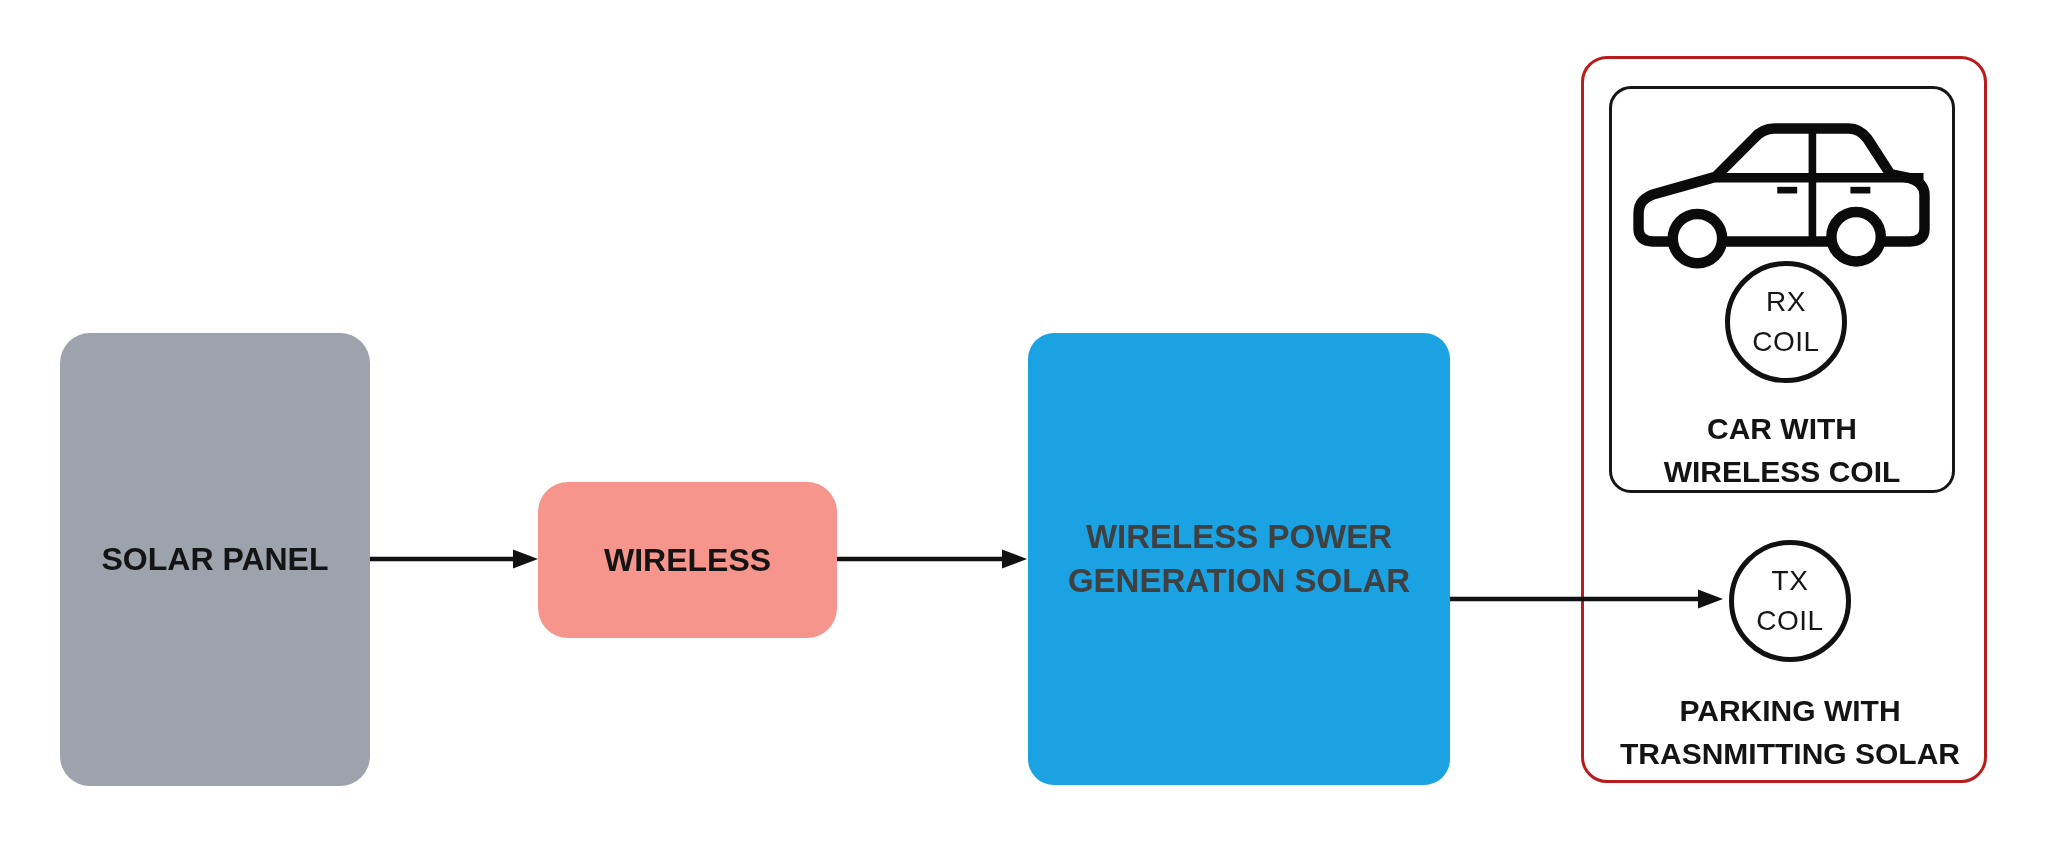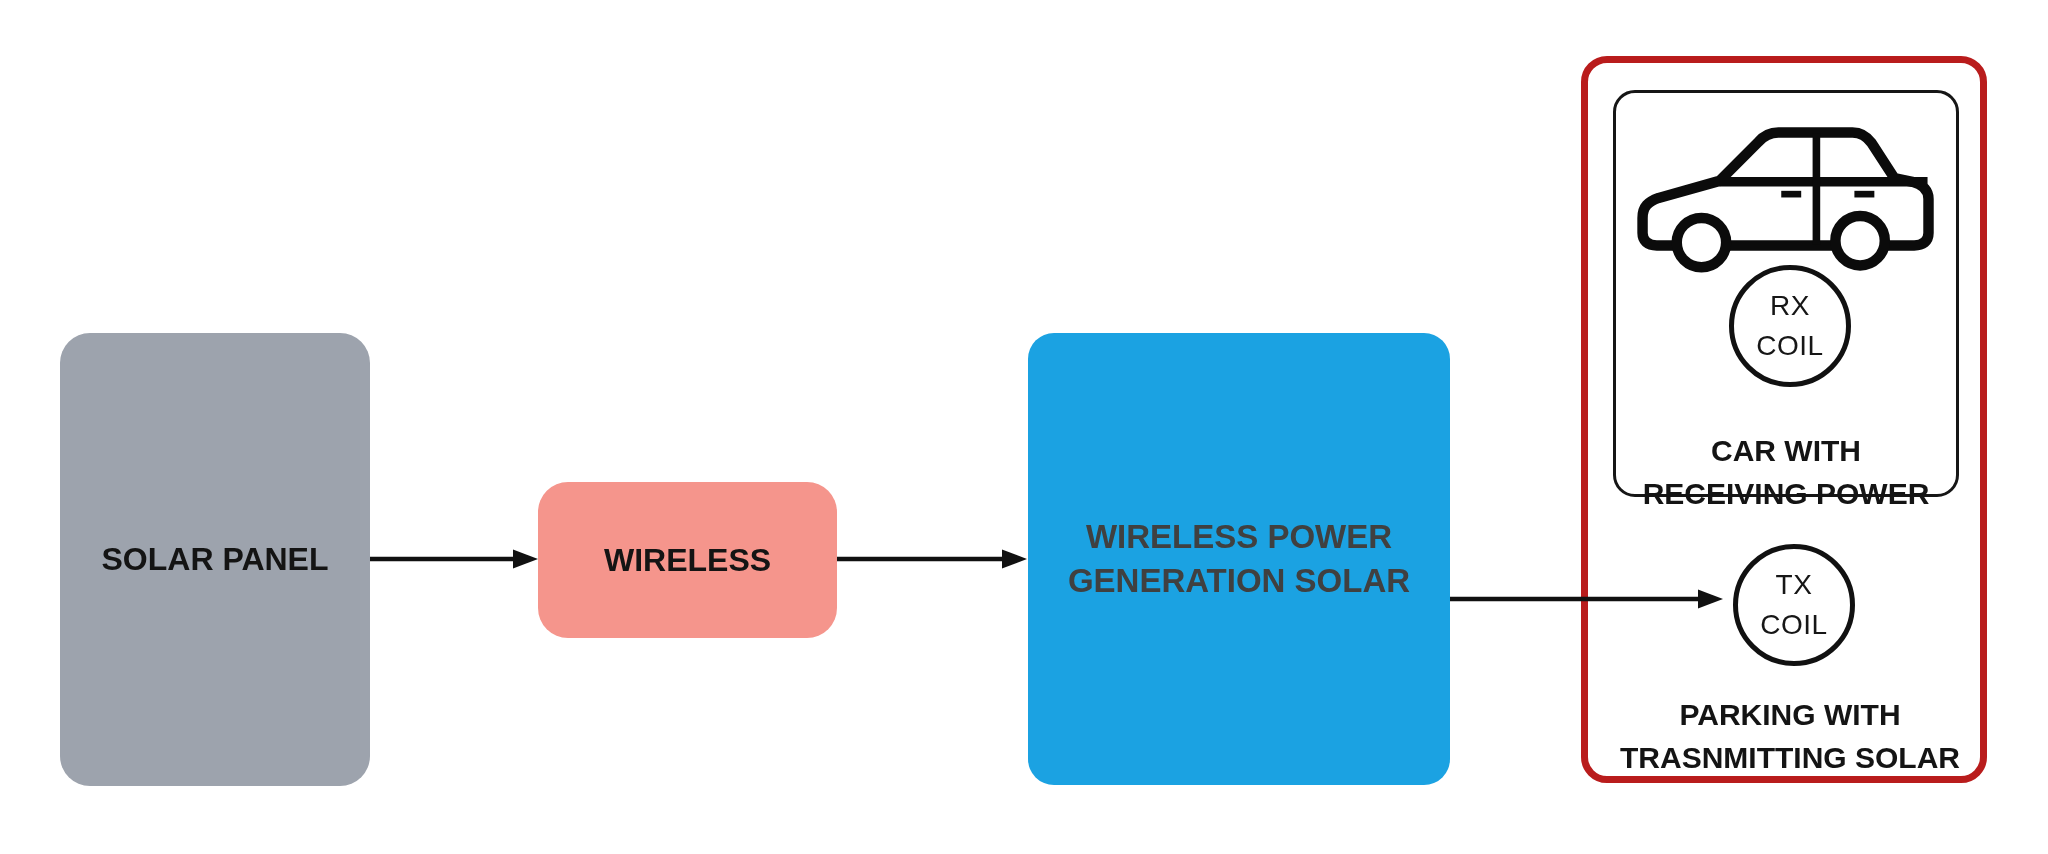--- a/index.html
+++ b/index.html
@@ -17,21 +17,21 @@
     font-weight:700;
     color:#141414;
   }
   .node-solar  { left:60px;  top:333px; width:310px; height:453px; border-radius:30px; font-size:32px; }
   .node-battery{ left:538px; top:482px; width:299px; height:156px; border-radius:30px; font-size:32px; }
   .node-wpgs   { left:1028px; top:333px; width:422px; height:452px; border-radius:26px; font-size:33px; line-height:44px; }
   .node-wpgs .line { display:block; }
 
   .parking-box {
     position:absolute; left:1581px; top:56px; width:406px; height:727px;
-    border:7px solid #b91c1c; border-radius:26px; background:#ffffff;
+    border:3px solid #b91c1c; border-radius:26px; background:#ffffff;
     box-sizing:border-box;
   }
   .car-box {
     position:absolute; left:25px; top:27px; width:346px; height:407px;
     border:3px solid #161616; border-radius:22px; background:#ffffff;
     box-sizing:border-box;
   }
   .car-icon-wrap { position:absolute; left:9px; top:28px; width:322px; height:152px; }
   .car-icon-wrap svg { width:100%; height:100%; display:block; }
 
@@ -45,21 +45,21 @@
   }
   .coil-rx { left:113px; top:172px; }
   .coil-tx { left:145px; top:481px; }
 
   .caption {
     position:absolute; left:0; right:0;
     text-align:center; font-weight:700; color:#141414;
     font-size:30px; line-height:43px;
   }
   .caption .line { display:block; }
-  .caption-carbox  { top:336px; }
+  .caption-carbox  { top:318px; }
   .caption-parking { top:630px;padding-left:12px; }
 
   #connector-layer { position:absolute; left:0; top:0; width:2048px; height:854px; pointer-events:none; }
 </style>
 </head>
 <body>
 
 <div id="canvas">
 
   <div class="node node-solar" style="background-color: rgb(157, 163, 173);">
@@ -95,21 +95,21 @@
         </svg>
       </div>
 
       <div class="coil-circle coil-rx">
         <span>RX</span>
         <span>COIL</span>
       </div>
 
       <div class="caption caption-carbox">
         <span class="line">CAR WITH</span>
-        <span class="line">RECEIVING POWER</span>
+        <span class="line">WIRELESS COIL</span>
       </div>
     </div>
 
     <div class="coil-circle coil-tx">
       <span>TX</span>
       <span>COIL</span>
     </div>
 
     <div class="caption caption-parking">
       <span class="line">PARKING WITH</span>

